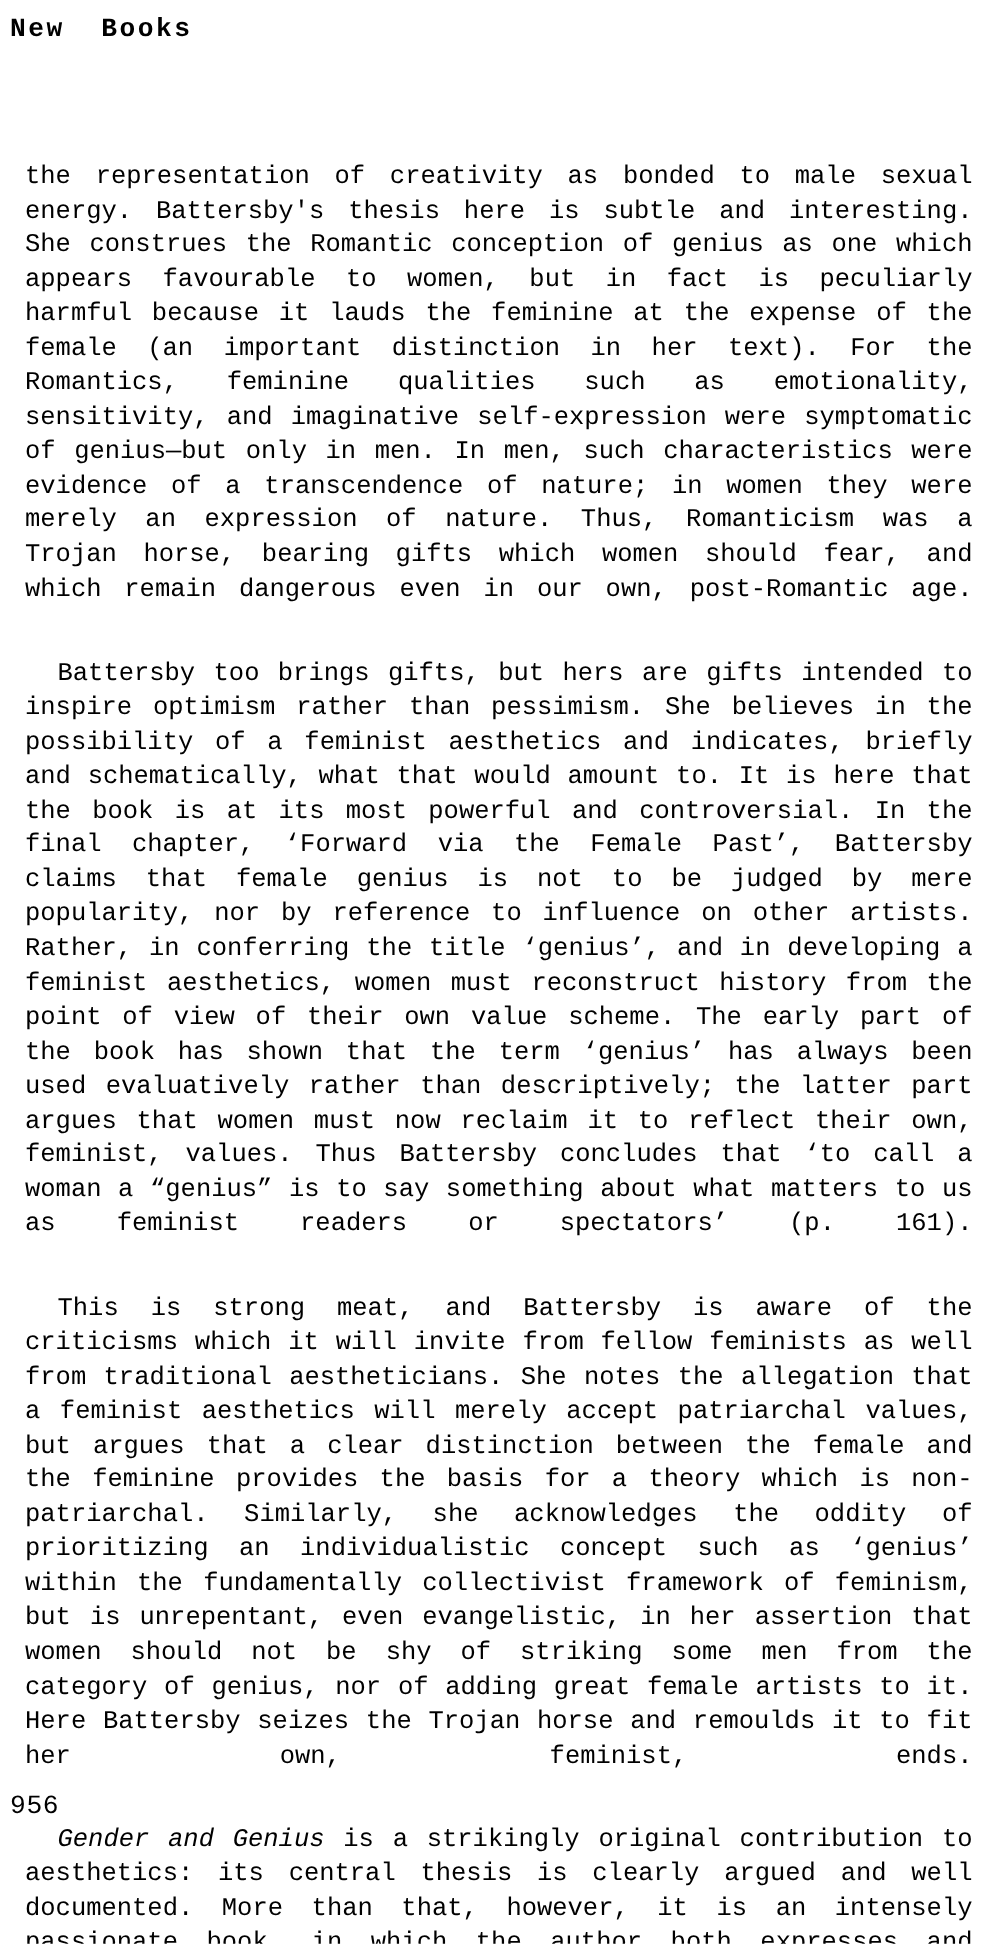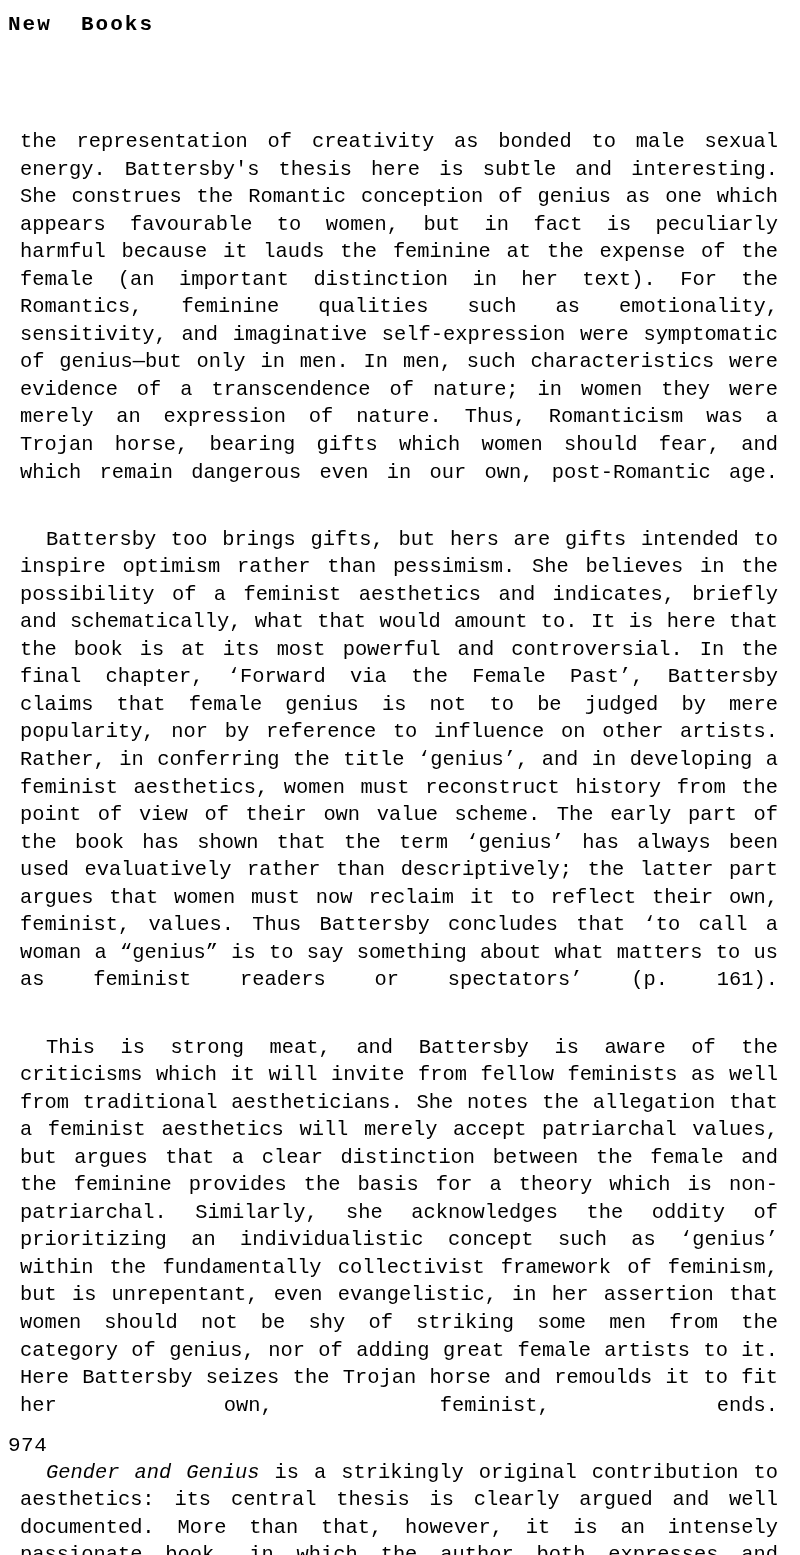--- a/index.html
+++ b/index.html
@@ -133,15 +133,15 @@
 
 
     <div class="review-head">
       <p class="review-author">By G. L. Genius</p>
       <p class="review-pub">London and New York: Routledge, 1989, i+165 pp., £30.00.</p>
     </div>
 
 
   </div>
 
-  <div class="folio">974</div>
+  <div class="folio">956</div>
 
 </div>
 
 </body></html>

